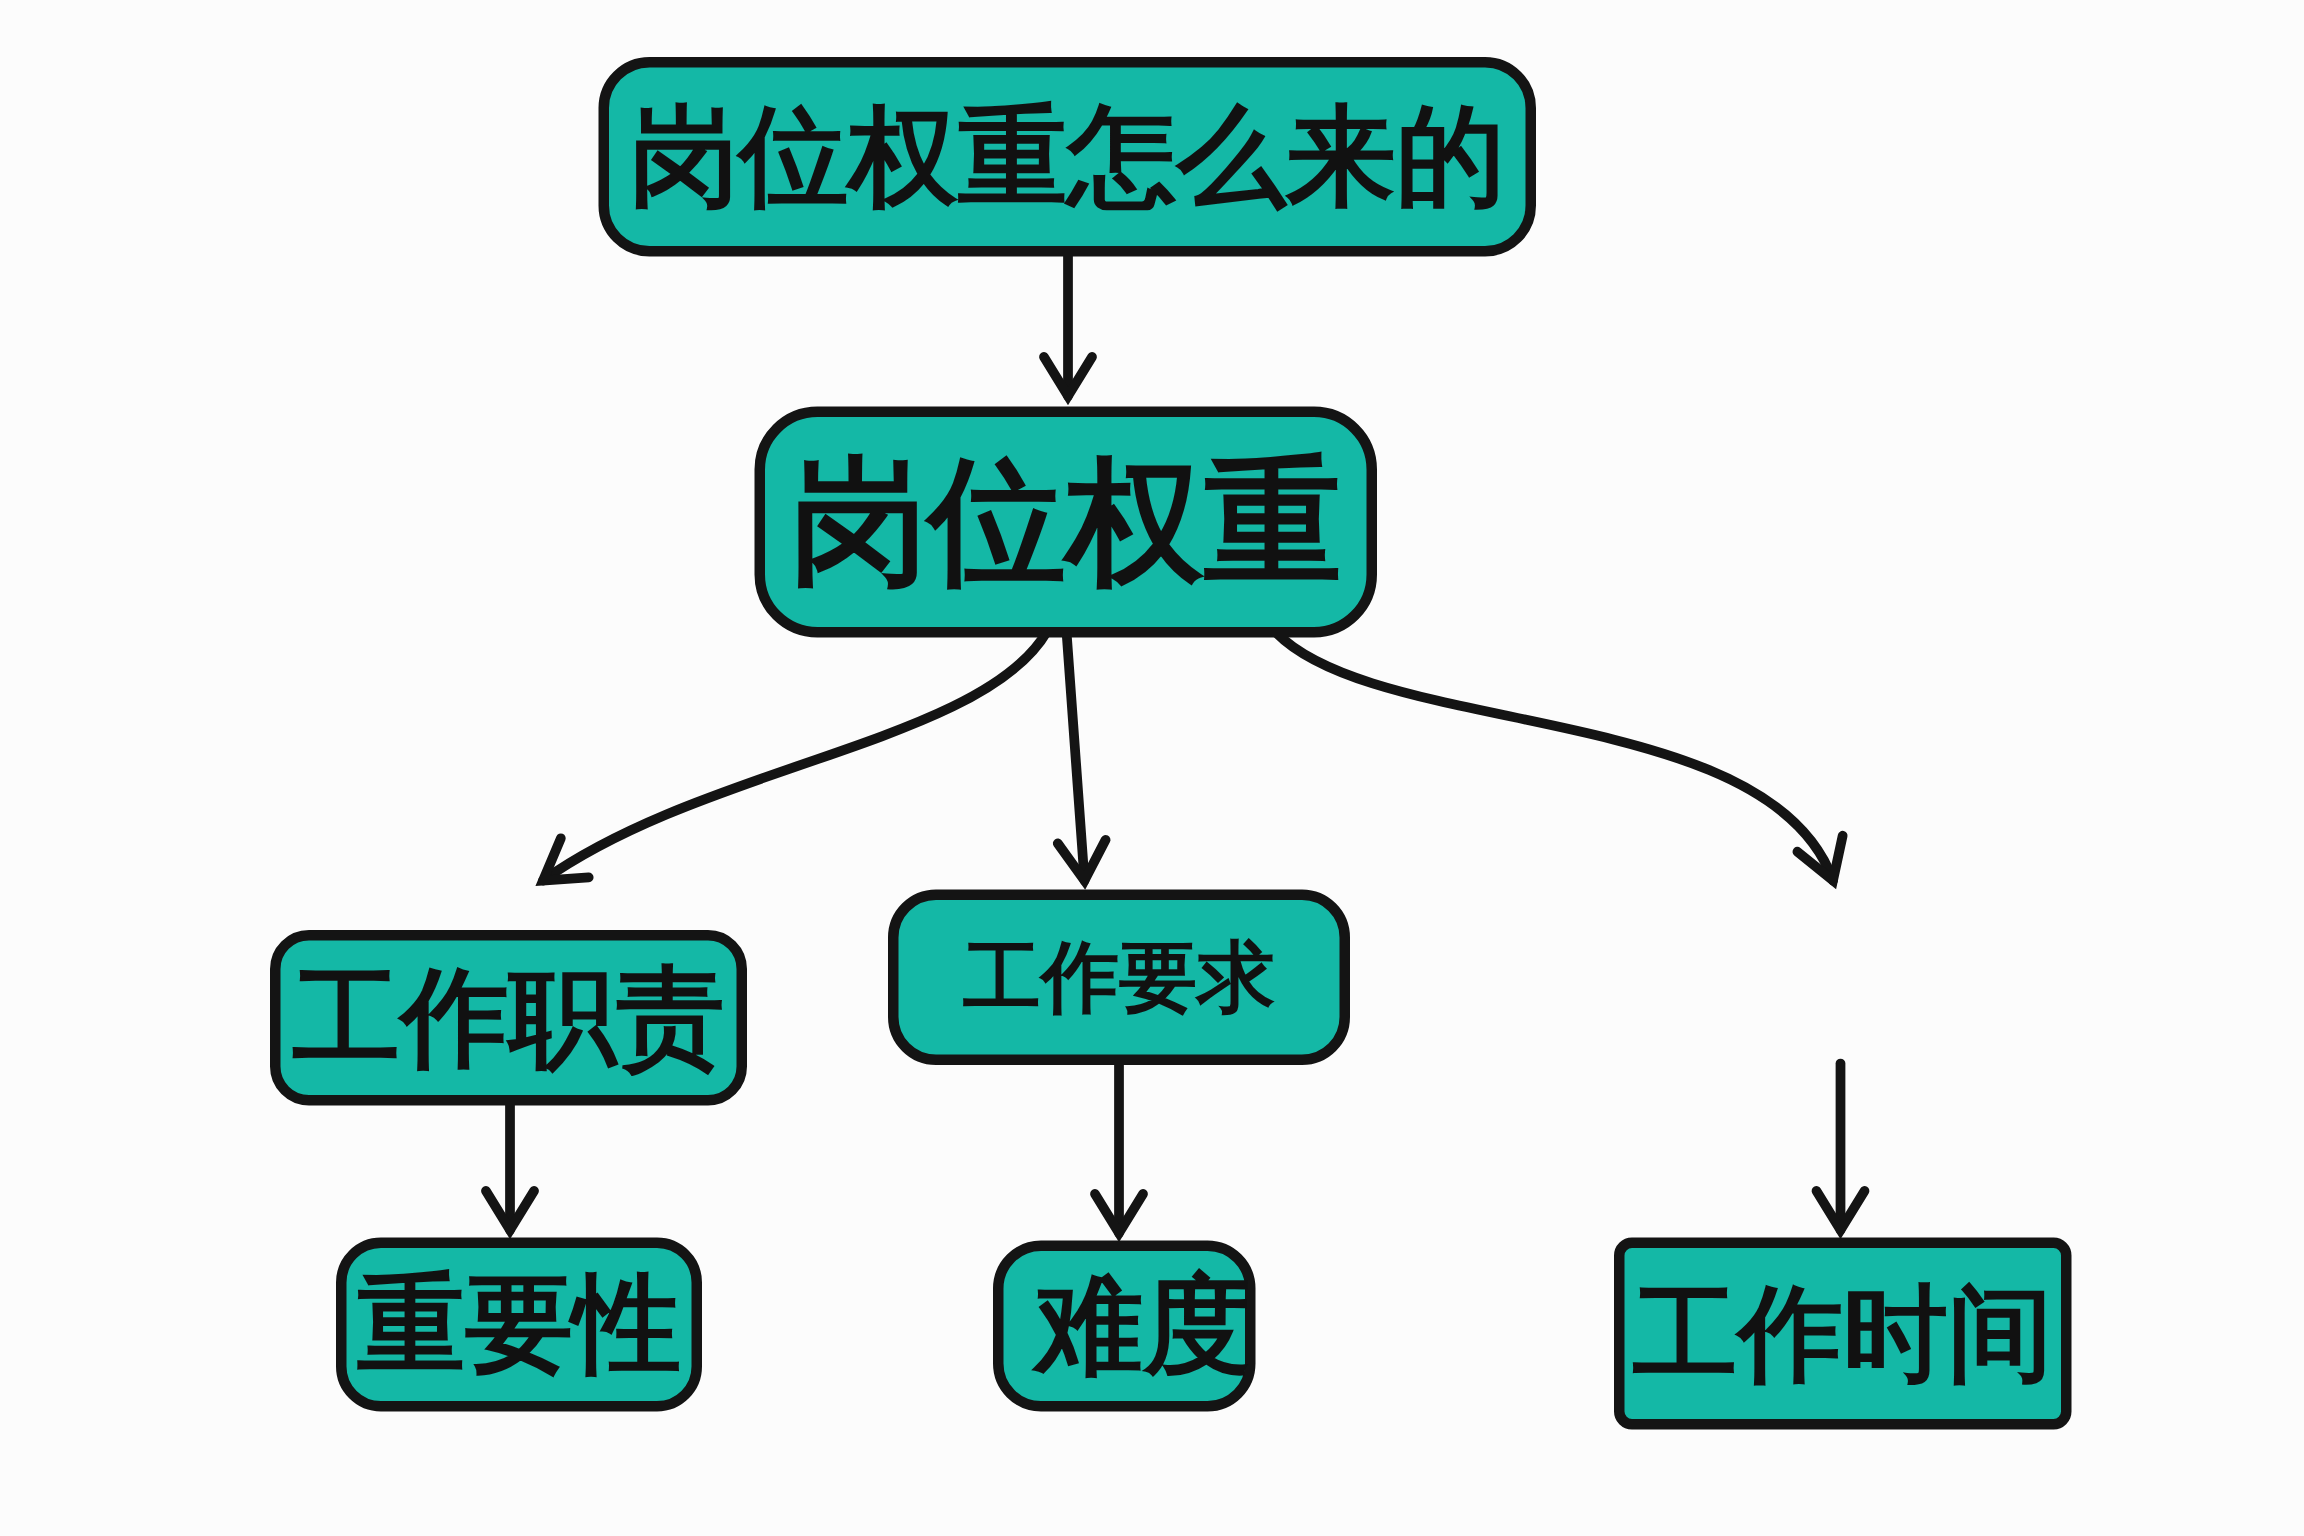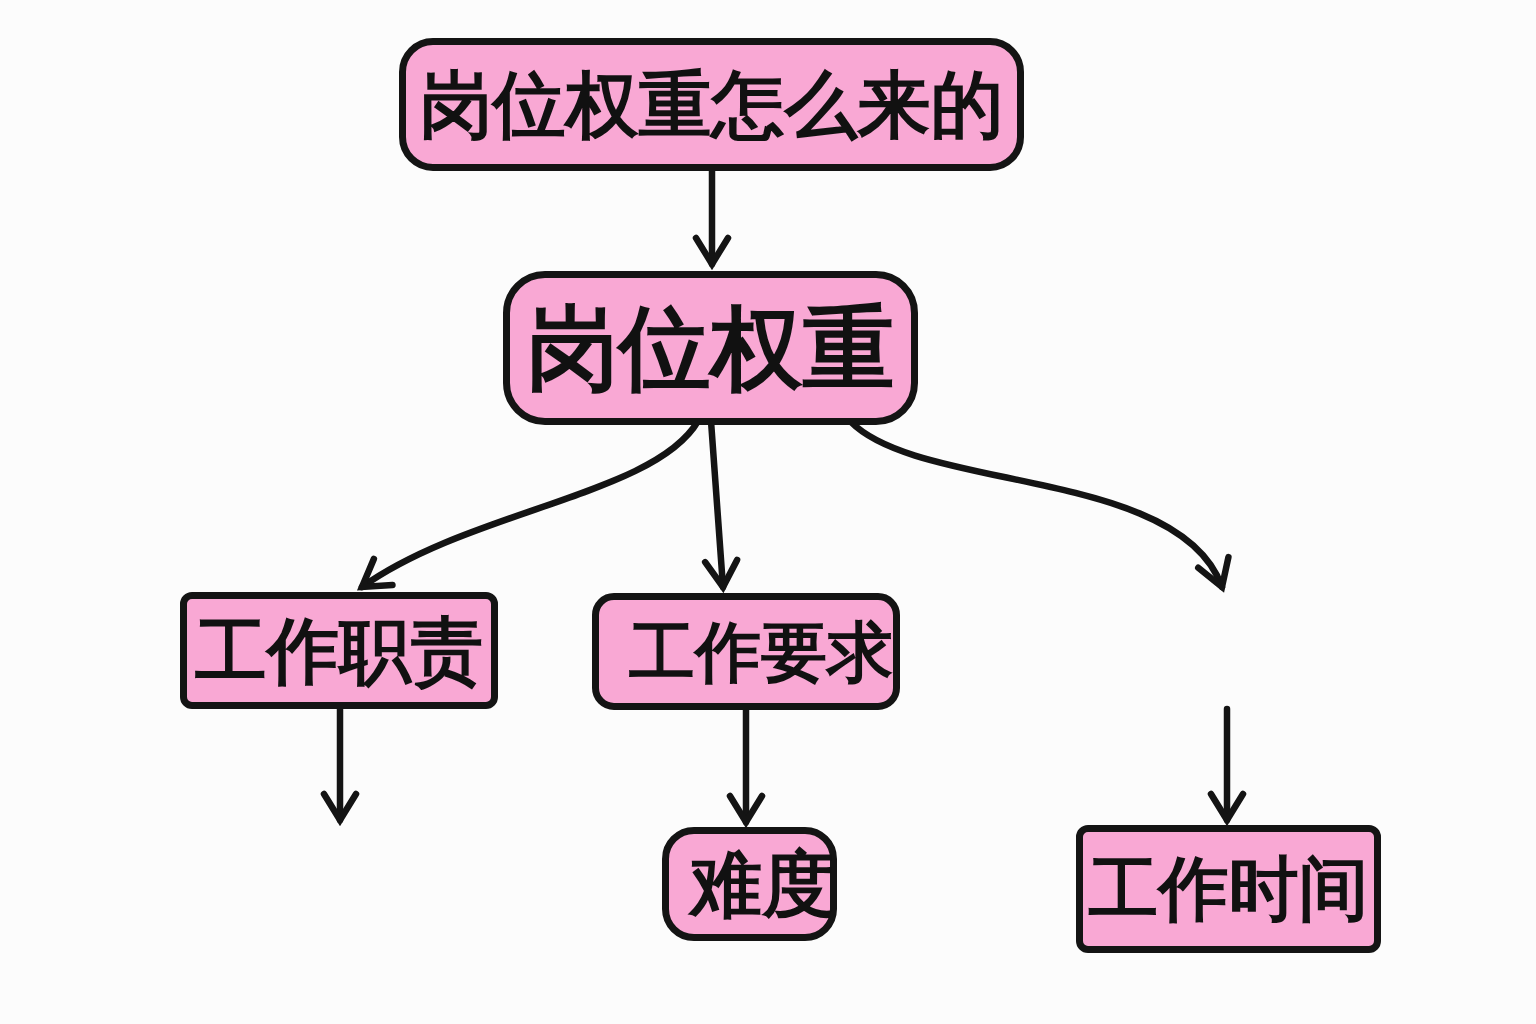--- a/index.html
+++ b/index.html
@@ -12,34 +12,34 @@
     font-family: "Liberation Sans", sans-serif;
   }
   .edges {
     position: absolute;
     left: 0; top: 0;
     width: 1536px; height: 1024px;
   }
   .node {
     position: absolute;
     box-sizing: border-box;
-    background: #f9a8d4;
+    background: #14b8a6;
     border: 7px solid #141414;
     display: flex;
     align-items: center;
     justify-content: center;
     color: #111111;
     font-weight: 700;
     white-space: nowrap;
     line-height: 1;
   }
   .node-title   { left: 399px; top:  38px; width: 625px; height: 133px; border-radius: 34px; font-size: 73px; }
   .node-root    { left: 503px; top: 271px; width: 415px; height: 154px; border-radius: 42px; font-size: 92px; }
-  .node-branch1 { left: 180px; top: 592px; width: 318px; height: 117px; border-radius: 12px; font-size: 72px; }
-  .node-branch2 { left: 592px; top: 593px; width: 308px; height: 117px; border-radius: 22px; font-size: 66px; justify-content: flex-end; }
+  .node-branch1 { left: 180px; top: 620px; width: 318px; height: 117px; border-radius: 26px; font-size: 72px; }
+  .node-branch2 { left: 592px; top: 593px; width: 308px; height: 117px; border-radius: 32px; font-size: 52px; }
   .node-branch3 { left: 1098px; top: 592px; width: 260px; height: 117px; border-radius: 28px; font-size: 72px; }
   .node-leaf1   { left: 224px; top: 825px; width: 244px; height: 116px; border-radius: 30px; font-size: 72px; }
   .node-leaf2   { left: 662px; top: 827px; width: 175px; height: 114px; border-radius: 32px; font-size: 72px; padding-left: 25px; }
   .node-leaf3   { left: 1076px; top: 825px; width: 305px; height: 128px; border-radius: 12px; font-size: 70px; }
   .edge { stroke: #141414; stroke-width: 6.5; fill: none; stroke-linecap: round; }
 </style>
 </head>
 <body>
 
 <div class="canvas">
@@ -76,20 +76,23 @@
 
   <div class="node node-branch1">
     <span>工作职责</span>
   </div>
 
   <div class="node node-branch2">
     <span>工作要求</span>
   </div>
 
 
+  <div class="node node-leaf1">
+    <span>重要性</span>
+  </div>
 
   <div class="node node-leaf2">
     <span>难度</span>
   </div>
 
   <div class="node node-leaf3">
     <span>工作时间</span>
   </div>
 
 </div>

